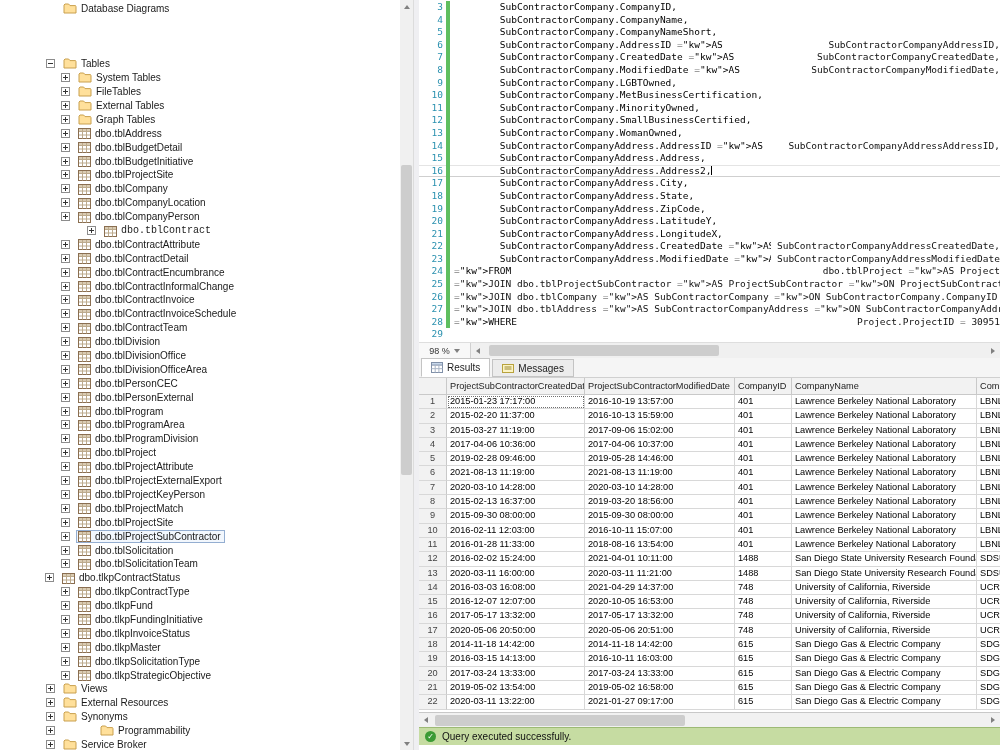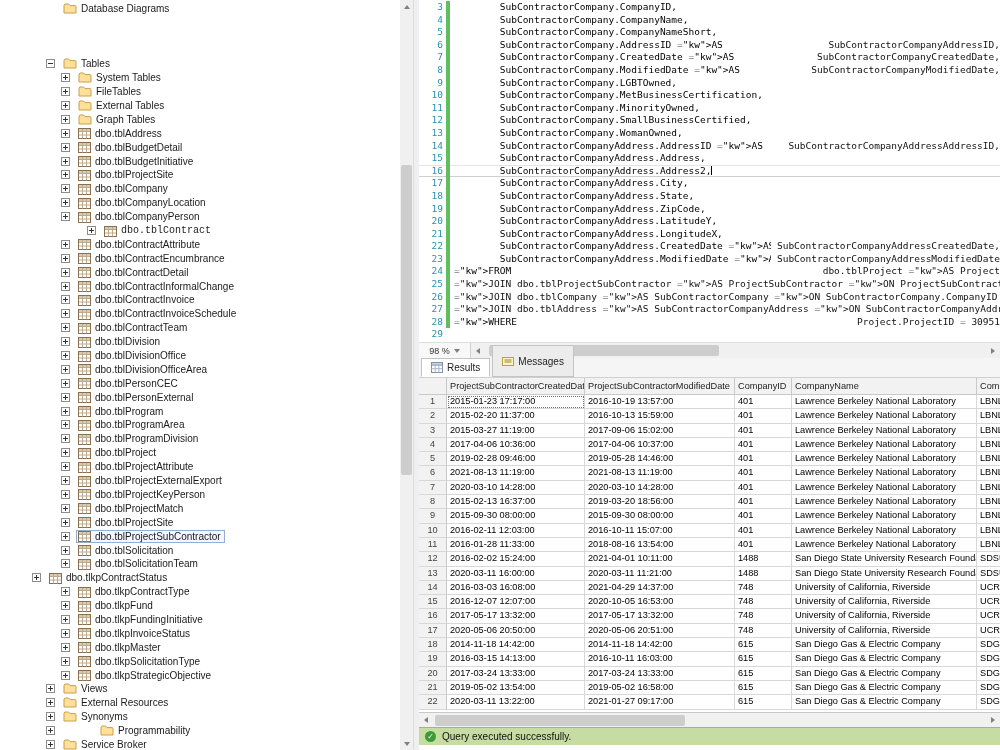--- a/index.html
+++ b/index.html
@@ -54,21 +54,21 @@
   .editor-bottom .hs-thumb { left:18px; width:230px; }
 
   .tri-up    { width:0; height:0; border-left:3px solid transparent; border-right:3px solid transparent; border-bottom:4px solid #808080; }
   .tri-down  { width:0; height:0; border-left:3px solid transparent; border-right:3px solid transparent; border-top:4px solid #808080; }
   .tri-left  { width:0; height:0; border-top:3px solid transparent; border-bottom:3px solid transparent; border-right:4px solid #808080; }
   .tri-right { width:0; height:0; border-top:3px solid transparent; border-bottom:3px solid transparent; border-left:4px solid #808080; }
 
   
   .results-tabs { position:absolute; left:0; top:358px; width:581px; height:20px; background:#f5f5f5;
                   border-bottom:1px solid #d0d0d0; display:flex; align-items:flex-end; padding-left:2px; }
-  .tab { display:flex; align-items:center; gap:4px; height:32px; padding:0 9px; font-size:10px; color:#222;
+  .tab { display:flex; align-items:center; gap:4px; height:18px; padding:0 9px; font-size:10px; color:#222;
          border:1px solid #c4c4c4; background:#ececec; margin-right:2px; }
   .tab.active { background:#fff; height:19px; border-bottom-color:#fff; }
   .tab-icon { display:inline-flex; }
 
   
   .grid { position:absolute; left:0; top:378px; width:581px; height:334px; overflow:hidden; font-size:9.2px; background:#fff; }
   .g-row { display:flex; height:14.3px; }
   .g-row.g-hdr { height:17px; }
   .g-cell { border-right:1px solid #d8d8d8; border-bottom:1px solid #d8d8d8; padding:0 3px; white-space:nowrap;
             overflow:hidden; background:#fff; line-height:13.3px; color:#000; }
@@ -278,46 +278,46 @@
         <div class="tree-row" style="padding-left: 61px;">
           <span class="exp plus"></span>
           <span class="tree-content">
             <span class="ticon">
               <svg width="13" height="12" viewBox="0 0 13 12">
                 <rect x="0.5" y="1.5" width="12" height="10" fill="#fff" stroke="#8a6e50"></rect>
                 <rect x="1" y="2" width="11" height="2" fill="#d9cbb2"></rect>
                 <path d="M4.5 2 V11.5 M8.5 2 V11.5 M1 4.5 H12 M1 8 H12" stroke="#bcaa8c" fill="none"></path>
               </svg>
             </span>
+            <span class="tree-label">dbo.tblContractDetail</span>
+          </span>
+        </div>
+        <div class="tree-row" style="padding-left: 61px;">
+          <span class="exp plus"></span>
+          <span class="tree-content">
+            <span class="ticon">
+              <svg width="13" height="12" viewBox="0 0 13 12">
+                <rect x="0.5" y="1.5" width="12" height="10" fill="#fff" stroke="#8a6e50"></rect>
+                <rect x="1" y="2" width="11" height="2" fill="#d9cbb2"></rect>
+                <path d="M4.5 2 V11.5 M8.5 2 V11.5 M1 4.5 H12 M1 8 H12" stroke="#bcaa8c" fill="none"></path>
+              </svg>
+            </span>
             <span class="tree-label">dbo.tblContractEncumbrance</span>
           </span>
         </div>
         <div class="tree-row" style="padding-left: 61px;">
           <span class="exp plus"></span>
           <span class="tree-content">
             <span class="ticon">
               <svg width="13" height="12" viewBox="0 0 13 12">
                 <rect x="0.5" y="1.5" width="12" height="10" fill="#fff" stroke="#8a6e50"></rect>
                 <rect x="1" y="2" width="11" height="2" fill="#d9cbb2"></rect>
                 <path d="M4.5 2 V11.5 M8.5 2 V11.5 M1 4.5 H12 M1 8 H12" stroke="#bcaa8c" fill="none"></path>
               </svg>
             </span>
-            <span class="tree-label">dbo.tblContractDetail</span>
-          </span>
-        </div>
-        <div class="tree-row" style="padding-left: 61px;">
-          <span class="exp plus"></span>
-          <span class="tree-content">
-            <span class="ticon">
-              <svg width="13" height="12" viewBox="0 0 13 12">
-                <rect x="0.5" y="1.5" width="12" height="10" fill="#fff" stroke="#8a6e50"></rect>
-                <rect x="1" y="2" width="11" height="2" fill="#d9cbb2"></rect>
-                <path d="M4.5 2 V11.5 M8.5 2 V11.5 M1 4.5 H12 M1 8 H12" stroke="#bcaa8c" fill="none"></path>
-              </svg>
-            </span>
             <span class="tree-label">dbo.tblContractInformalChange</span>
           </span>
         </div>
         <div class="tree-row" style="padding-left: 61px;">
           <span class="exp plus"></span>
           <span class="tree-content">
             <span class="ticon">
               <svg width="13" height="12" viewBox="0 0 13 12">
                 <rect x="0.5" y="1.5" width="12" height="10" fill="#fff" stroke="#8a6e50"></rect>
                 <rect x="1" y="2" width="11" height="2" fill="#d9cbb2"></rect>
@@ -567,21 +567,21 @@
             <span class="ticon">
               <svg width="13" height="12" viewBox="0 0 13 12">
                 <rect x="0.5" y="1.5" width="12" height="10" fill="#fff" stroke="#8a6e50"></rect>
                 <rect x="1" y="2" width="11" height="2" fill="#d9cbb2"></rect>
                 <path d="M4.5 2 V11.5 M8.5 2 V11.5 M1 4.5 H12 M1 8 H12" stroke="#bcaa8c" fill="none"></path>
               </svg>
             </span>
             <span class="tree-label">dbo.tblSolicitationTeam</span>
           </span>
         </div>
-        <div class="tree-row" style="padding-left: 32px;">
+        <div class="tree-row" style="padding-left: 45px;">
           <span class="exp plus"></span>
           <span class="tree-content">
             <span class="ticon">
               <svg width="13" height="12" viewBox="0 0 13 12">
                 <rect x="0.5" y="1.5" width="12" height="10" fill="#fff" stroke="#8a6e50"></rect>
                 <rect x="1" y="2" width="11" height="2" fill="#d9cbb2"></rect>
                 <path d="M4.5 2 V11.5 M8.5 2 V11.5 M1 4.5 H12 M1 8 H12" stroke="#bcaa8c" fill="none"></path>
               </svg>
             </span>
             <span class="tree-label">dbo.tlkpContractStatus</span>

